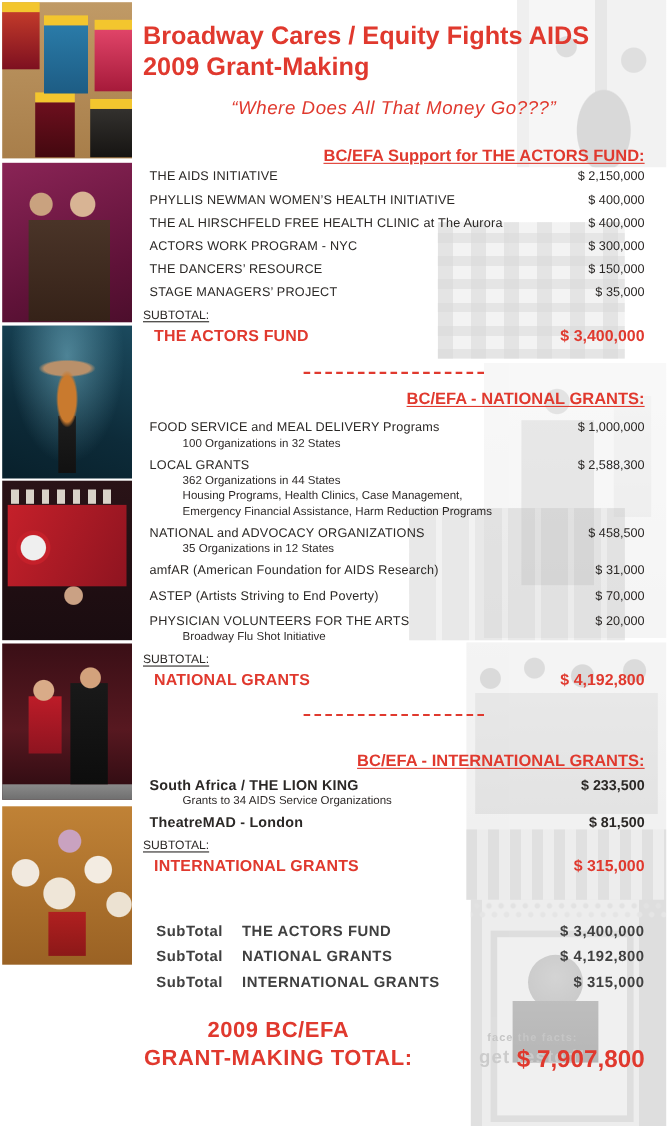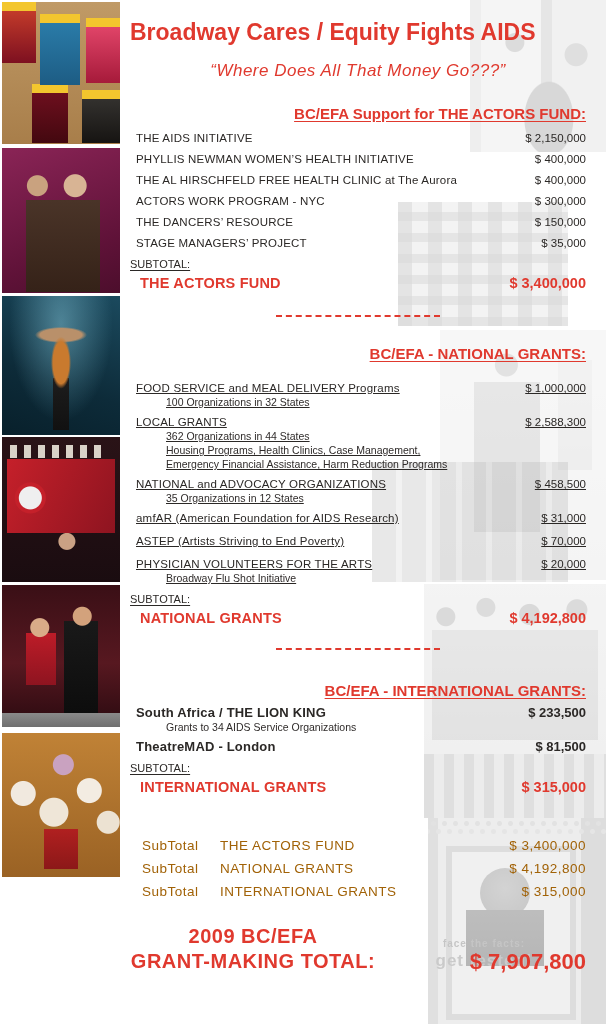--- a/index.html
+++ b/index.html
@@ -125,39 +125,39 @@
       linear-gradient(135deg,#2a3524,#49563e 50%,#222b1c);
     background-size:100% 100%,0 0,100% 100%,52px 60px,26px 80px,46px 40px,100% 100%;
     background-position:0 0,0 0,0 0,56px 52px,20px 48px,36px 98px,0 0;}
 
   
   .content{position:absolute;left:130px;top:0;width:456px;z-index:2;}
   .title{margin:18px 0 0;color:#e0392e;font-size:23px;font-weight:bold;line-height:28px;text-align:left;}
   .subtitle{margin-top:15px;color:#e0392e;font-size:17px;font-style:italic;text-align:center;letter-spacing:.5px;}
   .secHead{margin:24px 0 0;color:#e0392e;font-size:15px;font-weight:bold;
            text-decoration:underline;text-underline-offset:2px;text-align:right;}
-  .items{margin-top:10px;}
+  .items{margin-top:5px;}
   .item{margin-bottom:9px;}
   .row{display:flex;justify-content:space-between;align-items:baseline;line-height:12px;}
   .lbl{font-size:11.5px;letter-spacing:.2px;padding-left:6px;}
   .amt{font-size:11.5px;white-space:nowrap;}
   .sub{font-size:10.5px;line-height:12px;margin:2px 0 0 36px;color:#2f2b2a;}
   .stLabel{font-size:11px;text-decoration:underline;text-underline-offset:2px;margin-top:7px;}
   .stRow{margin-top:7px;}
   .stRow .lbl,.stRow .amt{color:#e0392e;font-weight:bold;font-size:14.5px;padding-left:10px;}
   .divider{width:164px;border-top:2px dashed #e0392e;margin:26px auto 0;}
   .divider2{margin-top:24px;}
-  .sp34{margin-top:28px;}
+  .sp34{margin-top:14px;}
   .sp32{margin-top:32px;}
   .g8{margin-bottom:8px;}
   .intl .lbl{font-size:13px;font-weight:bold;}
   .intl .amt{font-size:13px;font-weight:bold;}
   .summary{margin-top:46px;}
-  .sumRow{display:flex;align-items:center;font-size:13.5px;font-weight:normal;
-          letter-spacing:.5px;line-height:13px;margin-bottom:10px;color:#a16207;}
+  .sumRow{display:flex;align-items:center;font-size:13.5px;font-weight:bold;
+          letter-spacing:.5px;line-height:13px;margin-bottom:10px;color:#404040;}
   .sumPrefix{width:78px;padding-left:12px;}
   .sumName{flex:1;}
   .sumAmt{white-space:nowrap;}
   .totalBlock{display:flex;align-items:flex-end;margin-top:26px;}
   .totalHead{color:#e0392e;font-weight:bold;font-size:20px;line-height:25px;
              text-align:center;width:246px;letter-spacing:.5px;}
   .totalAmt{color:#e0392e;font-weight:bold;font-size:22px;margin-left:auto;line-height:25px;}
 </style>
 </head>
 <body>
@@ -183,21 +183,21 @@
     <div class="photo p2"></div>
     <div class="photo p3"></div>
     <div class="photo p4"></div>
     <div class="photo p5"></div>
     <div class="photo p6"></div>
     <div class="photo p7"></div>
   </aside>
 
   <main class="content">
 
-    <h1 class="title"><span>Broadway Cares / Equity Fights AIDS</span><br></h1>
+    <h1 class="title"><span>Broadway Cares / Equity Fights AIDS</span><br><span>2009 Grant-Making</span></h1>
     <div class="subtitle">“Where Does All That Money Go???”</div>
 
     <h2 class="secHead">BC/EFA Support for THE ACTORS FUND:</h2>
     <div class="items">
       <div class="item">
         <div class="row">
             <div class="lbl">THE AIDS INITIATIVE</div>
             <div class="amt">$ 2,150,000</div>
           </div>
       </div>
@@ -234,21 +234,21 @@
     </div>
     <div class="stLabel">SUBTOTAL:</div>
     <div class="row stRow">
       <div class="lbl">THE ACTORS FUND</div>
       <div class="amt">$ 3,400,000</div>
     </div>
 
     <div class="divider"></div>
 
     <h2 class="secHead sp34">BC/EFA - NATIONAL GRANTS:</h2>
-    <div class="items" style="margin-top:20px;text-decoration:underline;">
+    <div class="items" style="margin-top:12px;">
       <div class="item g8">
         <div class="row">
             <div class="lbl">FOOD SERVICE and MEAL DELIVERY Programs</div>
             <div class="amt">$ 1,000,000</div>
           </div>
         <div class="sub">100 Organizations in 32 States</div>
       </div>
       <div class="item g8">
         <div class="row">
             <div class="lbl">LOCAL GRANTS</div>

